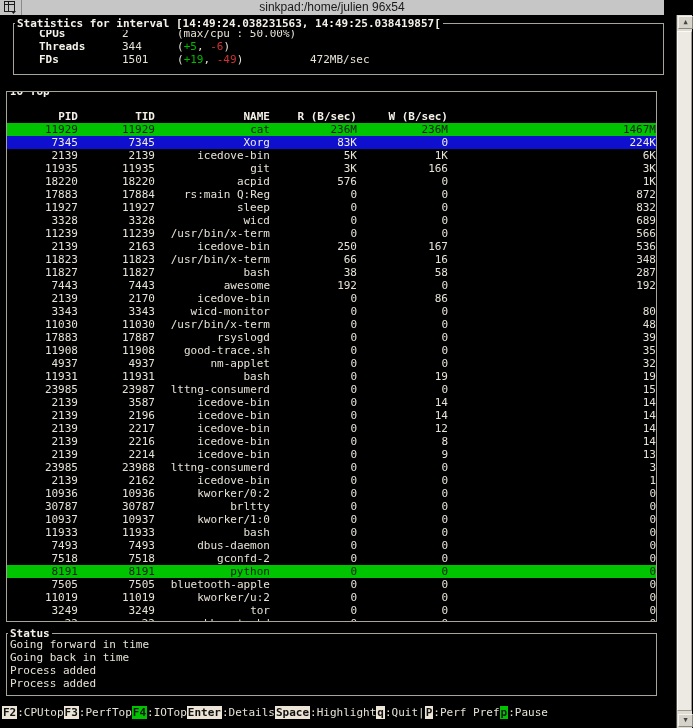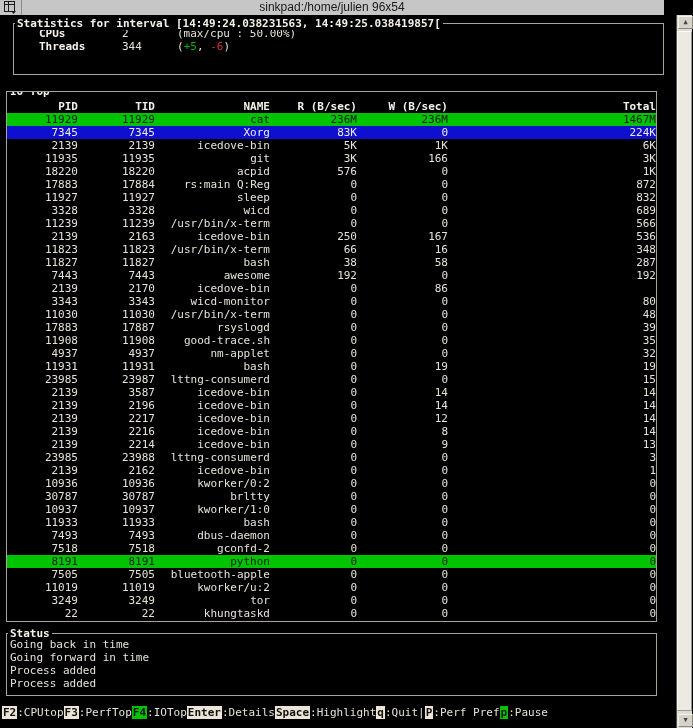--- a/index.html
+++ b/index.html
@@ -33,21 +33,21 @@
   .slabel{width:83px; font-weight:bold; color:#f4f1e8;}
   .svalue{width:55px;}
   .sparts{width:133px;}
   .sextra{}
   .c-default{color:var(--fg);} .c-green{color:var(--green);} .c-red{color:var(--red);}
 
   
   .iotop-box{left:6px; top:76px; width:651px; height:531px; overflow:hidden;text-align:right;}
   .iorow{display:grid; grid-template-columns:68px 77px 115px 87px 91px 1fr;
     padding-left:3px; height:13px; white-space:pre; overflow:hidden;}
-  .iorow.header{font-weight:bold; color:#f4f1e8; margin-top:8px;}
+  .iorow.header{font-weight:bold; color:#f4f1e8; margin-top:18px;}
   .iorow.data > span:nth-child(4){padding-left:13px;}
   .hl-green{background:var(--rowgreen); color:#1a1a1a;}
   .hl-blue{background:var(--rowblue); color:#f0ede2;}
 
   
   .status-box{left:6px; top:618px; width:651px; height:63px;}
   .status-lines{padding:4px 0 0 3px;}
   .status-line{height:13px; white-space:pre;}
 
   
@@ -85,32 +85,32 @@
   <div class="title-text">sinkpad:/home/julien 96x54</div>
 </div>
 
 <div class="terminal">
 
   <div class="box stats-box">
     <span class="box-title">Statistics for interval [14:49:24.038231563, 14:49:25.038419857[</span>
     <div class="stats-rows">
         <div class="statrow"><span class="slabel">CPUs</span><span class="svalue">2</span><span class="sparts"><span class="c-default">(max/cpu : 50.00%)</span></span></div>
         <div class="statrow"><span class="slabel">Threads</span><span class="svalue">344</span><span class="sparts"><span class="c-default">(</span><span class="c-green">+5</span><span class="c-default">, </span><span class="c-red">-6</span><span class="c-default">)</span></span></div>
+        <div class="statrow"><span class="slabel">FDs</span><span class="svalue">1501</span><span class="sparts"><span class="c-default">(</span><span class="c-green">+19</span><span class="c-default">, </span><span class="c-red">-49</span><span class="c-default">)</span></span><span class="sextra">472MB/sec</span></div>
       </div>
   </div>
 
   <div class="box iotop-box">
     <span class="box-title">IO Top</span>
     <div class="iorow header">
       <span>PID</span>
       <span>TID</span>
       <span>NAME</span>
       <span>R (B/sec)</span>
       <span>W (B/sec)</span>
-      <span>Total</span>
     </div>
     <div id="iotop-body">
         <div class="iorow data hl-green"><span>11929</span><span>11929</span><span>cat</span><span>236M</span><span>236M</span><span>1467M</span></div>
         <div class="iorow data hl-blue"><span>7345</span><span>7345</span><span>Xorg</span><span>83K</span><span>0</span><span>224K</span></div>
         <div class="iorow data"><span>2139</span><span>2139</span><span>icedove-bin</span><span>5K</span><span>1K</span><span>6K</span></div>
         <div class="iorow data"><span>11935</span><span>11935</span><span>git</span><span>3K</span><span>166</span><span>3K</span></div>
         <div class="iorow data"><span>18220</span><span>18220</span><span>acpid</span><span>576</span><span>0</span><span>1K</span></div>
         <div class="iorow data"><span>17883</span><span>17884</span><span>rs:main Q:Reg</span><span>0</span><span>0</span><span>872</span></div>
         <div class="iorow data"><span>11927</span><span>11927</span><span>sleep</span><span>0</span><span>0</span><span>832</span></div>
         <div class="iorow data"><span>3328</span><span>3328</span><span>wicd</span><span>0</span><span>0</span><span>689</span></div>
@@ -144,22 +144,22 @@
         <div class="iorow data"><span>7505</span><span>7505</span><span>bluetooth-apple</span><span>0</span><span>0</span><span>0</span></div>
         <div class="iorow data"><span>11019</span><span>11019</span><span>kworker/u:2</span><span>0</span><span>0</span><span>0</span></div>
         <div class="iorow data"><span>3249</span><span>3249</span><span>tor</span><span>0</span><span>0</span><span>0</span></div>
         <div class="iorow data"><span>22</span><span>22</span><span>khungtaskd</span><span>0</span><span>0</span><span>0</span></div>
       </div>
   </div>
 
   <div class="box status-box">
     <span class="box-title">Status</span>
     <div class="status-lines">
+        <div class="status-line">Going forward in time</div>
         <div class="status-line">Going back in time</div>
-        <div class="status-line">Going forward in time</div>
         <div class="status-line">Process added</div>
         <div class="status-line">Process added</div>
       </div>
   </div>
 
   <div class="hotbar" id="hotbar"><span class="hk"><span class="key">F2</span><span>:CPUtop</span></span><span class="hk"><span class="key">F3</span><span>:PerfTop</span></span><span class="hk"><span class="key active">F4</span><span>:IOTop</span></span><span class="hk"><span class="key">Enter</span><span>:Details</span></span><span class="hk"><span class="key">Space</span><span>:Highlight</span></span><span class="hk"><span class="key">q</span><span>:Quit</span></span><span class="hk-sep">|</span><span class="hk"><span class="key">P</span><span>:Perf Pref</span></span><span class="hk"><span class="key active">p</span><span>:Pause</span></span></div>
 </div>
 
 <div class="scrollbar">
   <div class="sb-track"></div>

